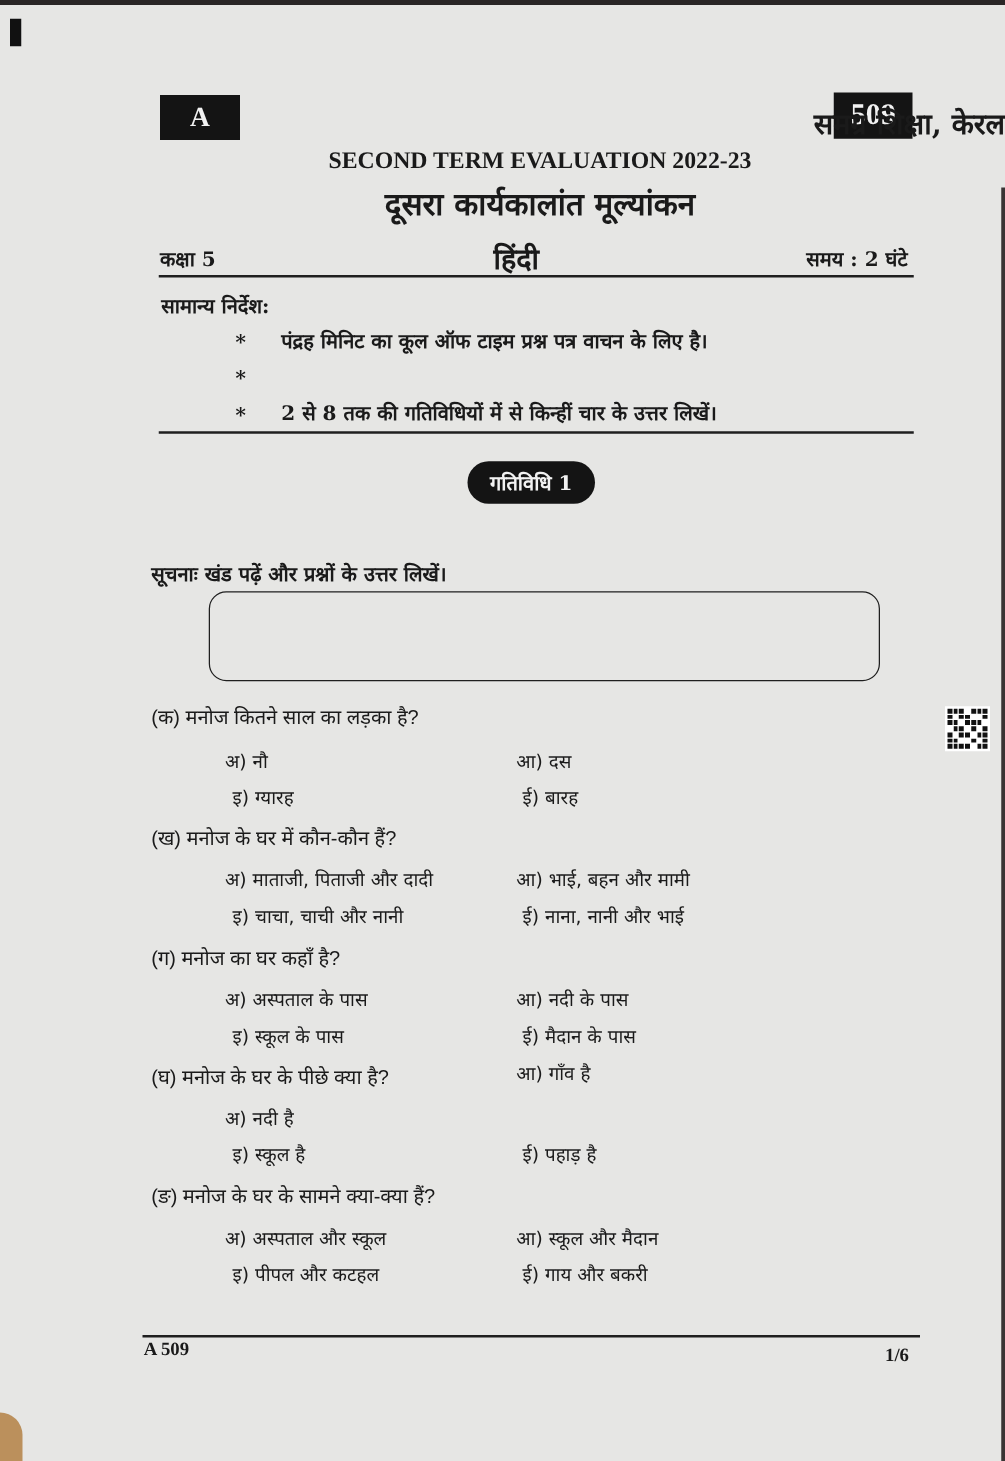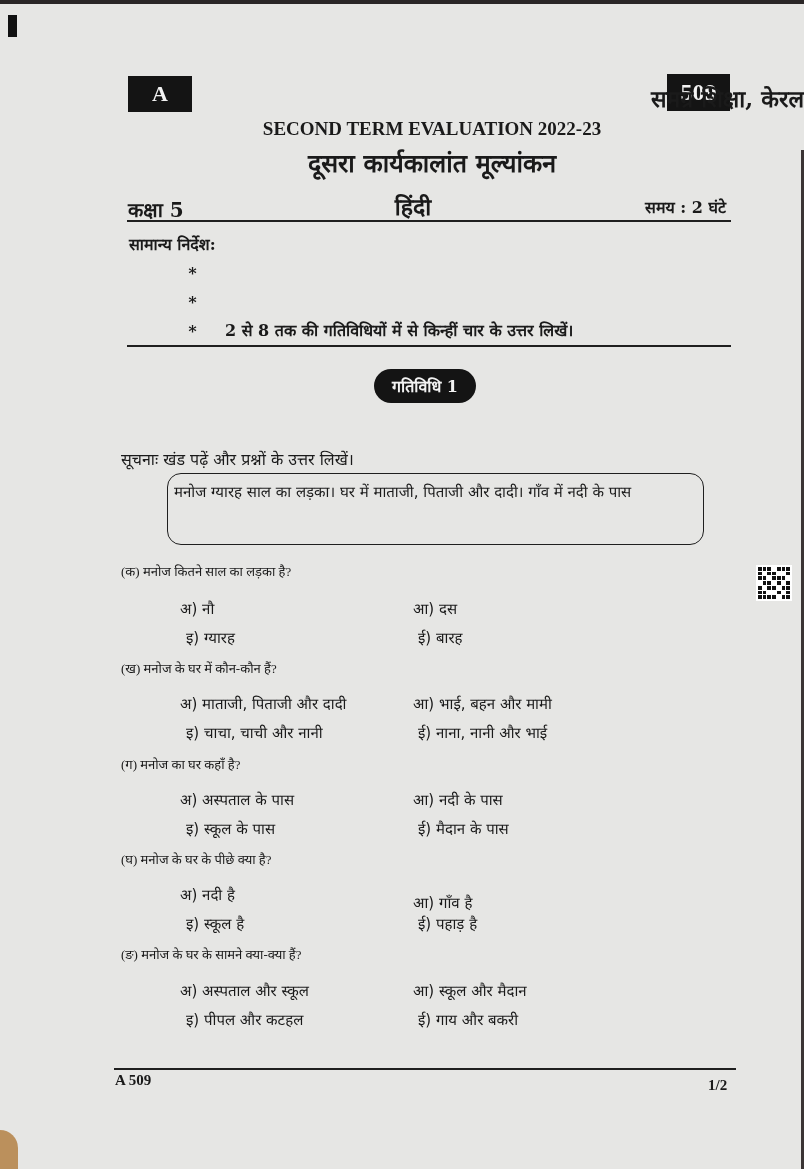--- a/index.html
+++ b/index.html
@@ -20,38 +20,38 @@
       display: flex; align-items: center; justify-content: center;
     }
     .box-code {
       left: 667px; top: 74px; width: 63px; height: 37px; background: #141414; color: #f2f2f2;
       font-family: "Liberation Serif", serif; font-weight: bold; font-size: 24px;
       display: flex; align-items: center; justify-content: center;
     }
     .org { left: 0; width: 804px; top: 82px; text-align: right; font-size: 23px; font-weight: bold; }
     .exam { left: 0; width: 864px; top: 118px; text-align: center; font-family: "Liberation Serif", serif; font-weight: bold; font-size: 19px; }
     .exam-hi { left: 0; width: 864px; top: 145px; text-align: center; font-size: 25px; font-weight: bold; }
-    .meta-class { left: 128px; top: 196px; font-size: 20px; font-weight: bold; }
+    .meta-class { left: 128px; top: 196px; font-size: 16px; font-weight: bold; }
     .meta-subject { left: 0; width: 826px; top: 190px; text-align: center; font-size: 23px; font-weight: bold; }
     .meta-time { right: 78px; top: 196px; font-size: 16px; font-weight: bold; }
     .rule { position: absolute; left: 127px; width: 604px; height: 2px; background: #1f1f1f; }
     .instr-head { left: 129px; top: 233px; font-size: 16px; font-weight: bold; }
     .instr { left: 187px; font-size: 16px; font-weight: bold; display: flex; }
     .instr .star { width: 38px; }
     .pill {
       left: 374px; top: 369px; width: 102px; height: 34px; background: #141414; color: #f2f2f2;
       border-radius: 17px; display: flex; align-items: center; justify-content: center;
       font-size: 16px; font-weight: bold;
     }
-    .notice { left: 121px; top: 448px; font-size: 16px; font-weight: normal; }
+    .notice { left: 121px; top: 448px; font-size: 16px; font-weight: bold; }
     .passage {
       left: 167px; top: 473px; width: 537px; height: 72px; border: 1.6px solid #1f1f1f; border-radius: 14px;
       font-family: "DejaVu Sans", sans-serif; font-size: 15px; line-height: 31px; padding: 3px 0 0 6px; box-sizing: border-box;
     }
-    .q { left: 121px; font-family: Liberation Serif, serif; font-size: 13px; }
+    .q { left: 121px; font-family: Liberation Sans, sans-serif; font-size: 16px; }
     .opt { font-family: "DejaVu Sans", sans-serif; font-size: 15px; }
     .opt.c1 { left: 180px; }
     .opt.c1b { left: 186px; }
     .opt.c2 { left: 413px; }
     .opt.c2b { left: 418px; }
     .qr {
       left: 756px; top: 565px; width: 36px; height: 36px; background: #fff;
       display: grid; grid-template-columns: repeat(7, 1fr); grid-template-rows: repeat(7, 1fr); gap: 1px; padding: 2px; box-sizing: border-box;
     }
     .qr span { background: #111; }
@@ -74,35 +74,35 @@
 <div class="abs exam">SECOND TERM EVALUATION 2022-23</div>
 <div class="abs exam-hi">दूसरा कार्यकालांत मूल्यांकन</div>
 <div class="abs meta-class">कक्षा 5</div>
 <div class="abs meta-subject">हिंदी</div>
 <div class="abs meta-time">समय : 2 घंटे</div>
 <div class="rule" style="top:220px"></div>
 
 <div class="abs instr-head">सामान्य निर्देश:</div>
 <div class="abs instr" style="top:261px">
   <span class="star">∗</span>
+  <span>पंद्रह मिनिट का कूल ऑफ टाइम प्रश्न पत्र वाचन के लिए है।</span>
 </div>
 <div class="abs instr" style="top:290px">
   <span class="star">∗</span>
 </div>
 <div class="abs instr" style="top:319px">
   <span class="star">∗</span>
   <span>2 से 8 तक की गतिविधियों में से किन्हीं चार के उत्तर लिखें।</span>
 </div>
 <div class="rule" style="top:345px"></div>
 
 <div class="abs pill">गतिविधि 1</div>
 <div class="abs notice">सूचनाः खंड पढ़ें और प्रश्नों के उत्तर लिखें।</div>
 
 <div class="abs passage">
-  <div>मनोज ग्यारह साल का लड़का। घर में माताजी, पिताजी और दादी। गाँव में नदी के पास</div>
 </div>
 
 <div class="abs qr">
   <span></span>
     <span></span>
     <span></span>
     <span class="w"></span>
     <span></span>
     <span></span>
     <span></span>
@@ -163,25 +163,25 @@
 <div class="abs opt c2b" style="top:722px">ई) नाना, नानी और भाई</div>
 
 <div class="abs q" style="top:755px">(ग) मनोज का घर कहाँ है?</div>
 <div class="abs opt c1" style="top:789px">अ) अस्पताल के पास</div>
 <div class="abs opt c2" style="top:789px">आ) नदी के पास</div>
 <div class="abs opt c1b" style="top:818px">इ) स्कूल के पास</div>
 <div class="abs opt c2b" style="top:818px">ई) मैदान के पास</div>
 
 <div class="abs q" style="top:850px">(घ) मनोज के घर के पीछे क्या है?</div>
 <div class="abs opt c1" style="top:884px">अ) नदी है</div>
-<div class="abs opt c2" style="top:892px">आ) गाँव है</div>
+<div class="abs opt c2" style="top:848px">आ) गाँव है</div>
 <div class="abs opt c1b" style="top:913px">इ) स्कूल है</div>
 <div class="abs opt c2b" style="top:913px">ई) पहाड़ है</div>
 
 <div class="abs q" style="top:945px">(ङ) मनोज के घर के सामने क्या-क्या हैं?</div>
 <div class="abs opt c1" style="top:980px">अ) अस्पताल और स्कूल</div>
 <div class="abs opt c2" style="top:980px">आ) स्कूल और मैदान</div>
 <div class="abs opt c1b" style="top:1009px">इ) पीपल और कटहल</div>
 <div class="abs opt c2b" style="top:1009px">ई) गाय और बकरी</div>
 
 <div class="footer-rule"></div>
 <div class="abs footer-code">A 509</div>
-<div class="abs footer-page">1/2</div>
+<div class="abs footer-page">1/6</div>
 
 </body></html>

